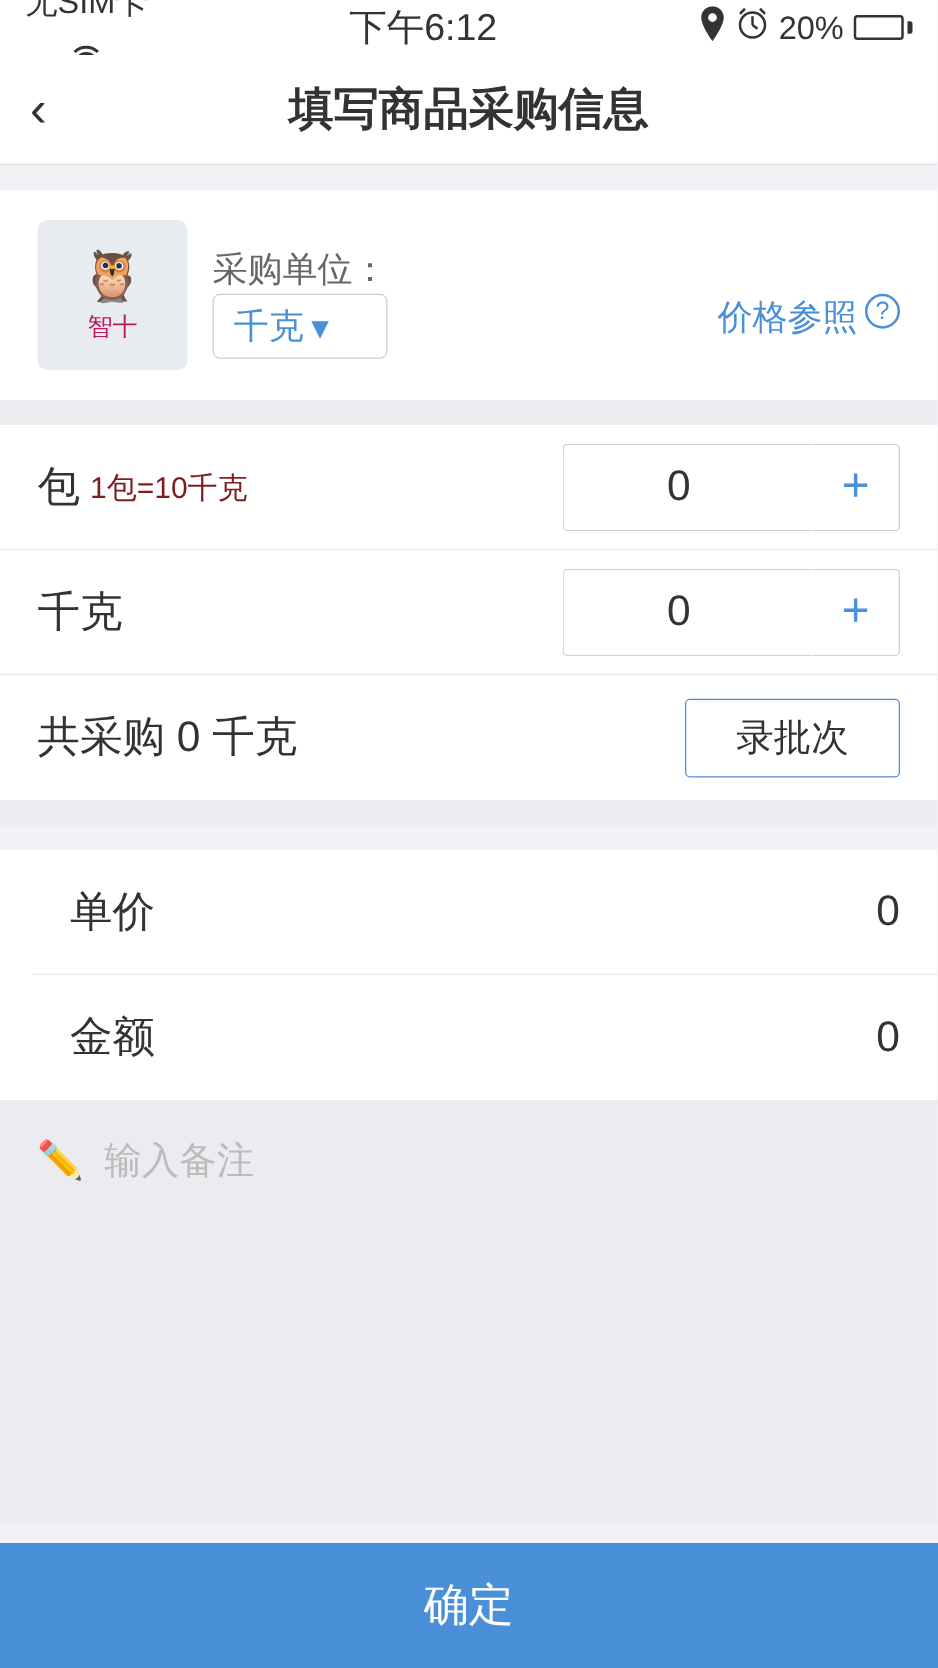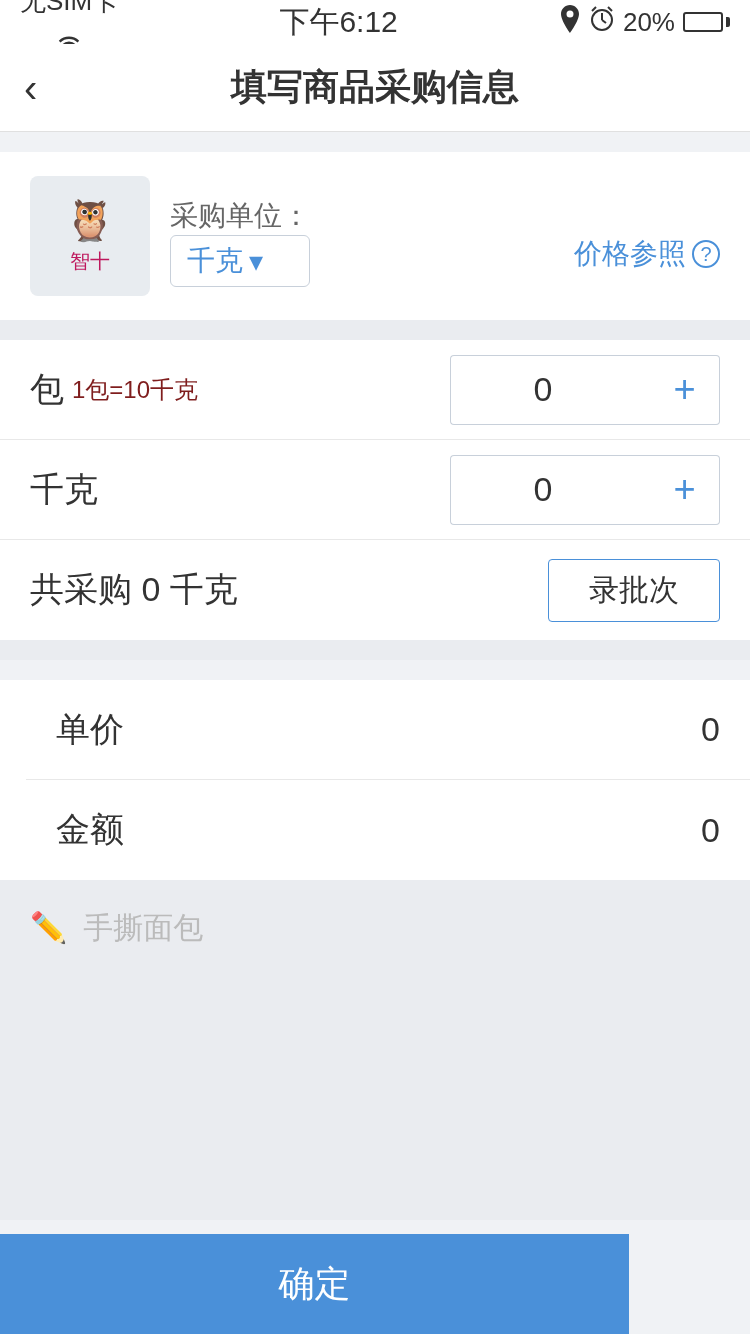--- a/index.html
+++ b/index.html
@@ -164,21 +164,21 @@
       background: #fff;
       display: flex;
       align-items: center;
       gap: 6px;
       cursor: pointer;
     }
     .price-ref {
       color: #4a90d9;
       font-size: 28px;
       display: flex;
-      align-items: center;
+      align-items: flex-start;
       gap: 6px;
       cursor: pointer;
       margin-top: 25px;
     }
     .help-icon {
       width: 28px;
       height: 28px;
       border-radius: 50%;
       border: 2px solid #4a90d9;
       display: inline-flex;
@@ -319,21 +319,21 @@
     }
     .note-placeholder {
       font-size: 30px;
       color: #bbb;
     }
 
     
     .confirm-bar {
       position: fixed;
       bottom: 0;
-      width: 629px;
+      width: 750px;
       height: 100px;
       background: #4a90d9;
       display: flex;
       align-items: center;
       justify-content: center;
       cursor: pointer;
     }
     .confirm-label {
       font-size: 36px;
       color: #fff;
@@ -455,20 +455,20 @@
       <span class="price-value">0</span>
     </div>
     <div class="price-row">
       <span class="price-label">金额</span>
       <span class="price-value">0</span>
     </div>
   </div>
 
   <div class="note-section">
     <span class="pencil-icon">✏️</span>
-    <span class="note-placeholder">手撕面包</span>
+    <span class="note-placeholder">输入备注</span>
   </div>
 
 </div>
 
 <div class="confirm-bar">
   <span class="confirm-label">确定</span>
 </div>
 
 </body></html>

